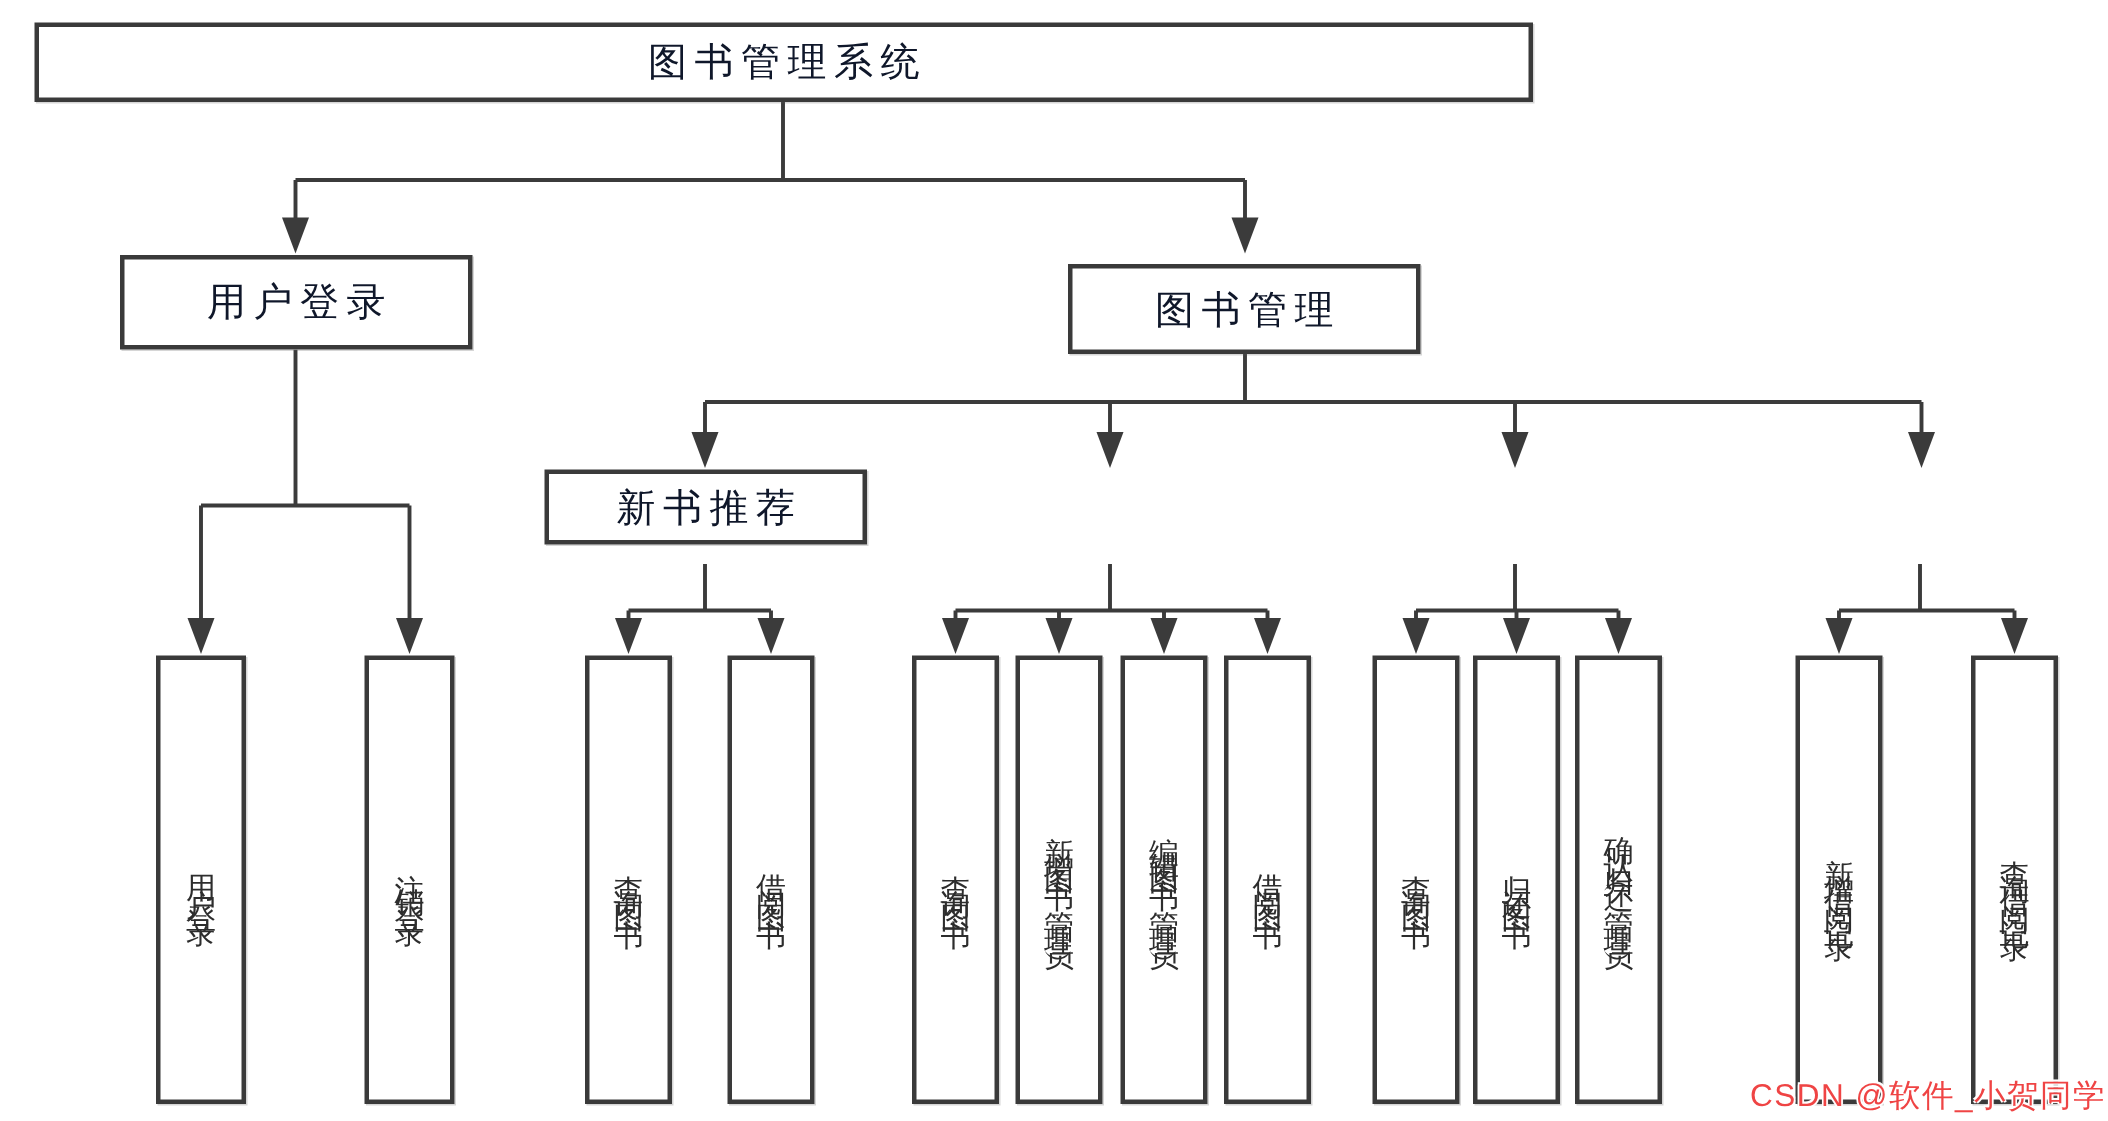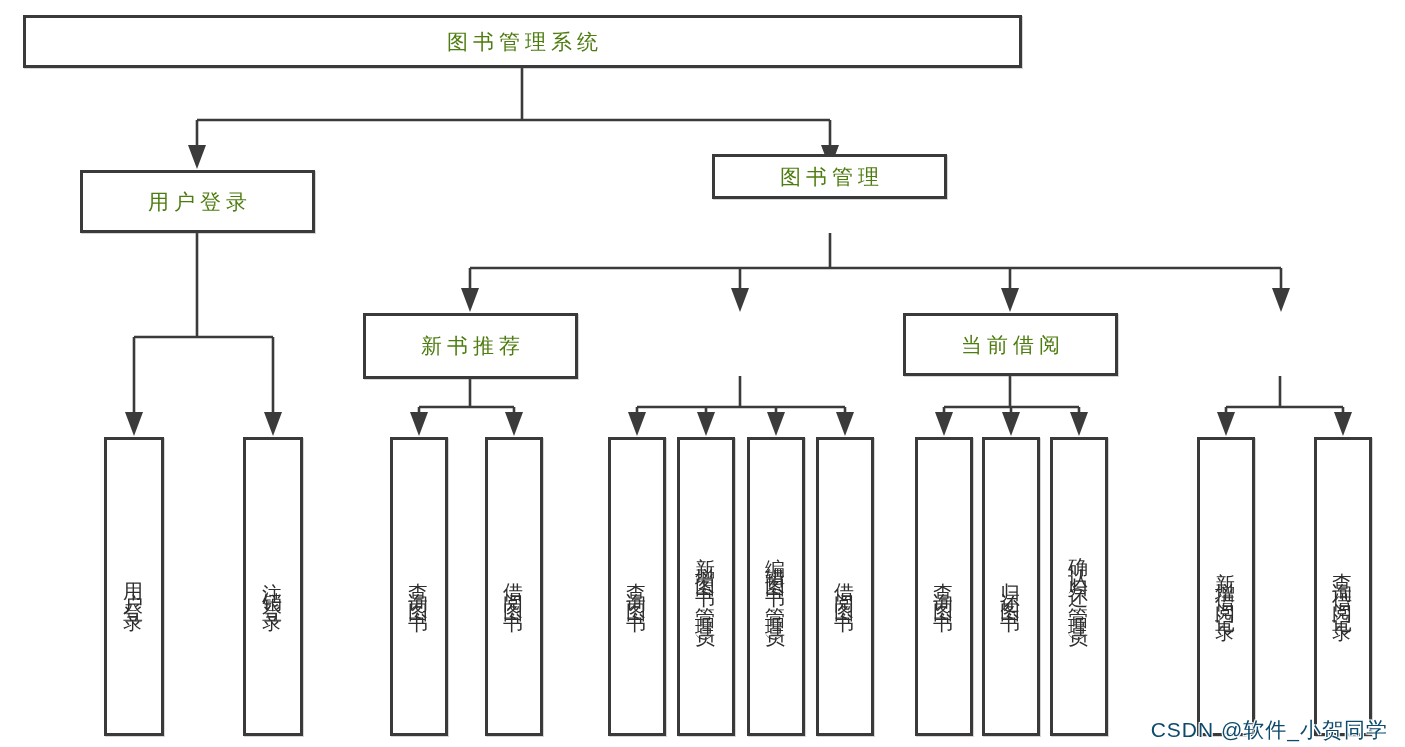--- a/index.html
+++ b/index.html
@@ -26,22 +26,22 @@
     box-sizing: border-box;
     background: #ffffff;
     border: 3px solid #3a3a3a;
     display: flex;
     align-items: center;
     justify-content: center;
     z-index: 2;
     box-shadow: 1px 1px 0 rgba(90,90,90,0.25);
   }
   .hbox span {
-    font-size: 21px;
-    color: #4d7c0f;
+    font-size: 26px;
+    color: #0f172a;
     letter-spacing: 5px;
     text-indent: 5px;
     white-space: nowrap;
     text-align: right;
   }
   .vbox {
     position: absolute;
     box-sizing: border-box;
     background: #ffffff;
     border: 3px solid #3a3a3a;
@@ -54,35 +54,35 @@
   .vbox span {
     writing-mode: vertical-rl;
     text-orientation: mixed;
     font-size: 20px;
     color: #2d2d2d;
     letter-spacing: 10px;
     white-space: nowrap;
   }
   #watermark {
     position: absolute;
-    right: 17px;
+    right: 1px;
     bottom: 3px;
     z-index: 5;
     font-size: 21px;
     letter-spacing: 1px;
-    color: #0c4a6e;
+    color: #ef4444;
     text-shadow: 0 0 2px #ffffff, 1px 1px 0 #ffffff, -1px -1px 0 #ffffff, 1px -1px 0 #ffffff, -1px 1px 0 #ffffff;
     white-space: nowrap;
   }
 
   
   #node-root            { left: 23px;   top: 15px;  width: 999px; height: 53px; }
   #node-user-login      { left: 80px;   top: 170px; width: 235px; height: 63px; }
-  #node-book-management { left: 712px;  top: 154px; width: 235px; height: 45px; }
-  #node-new-books       { left: 363px;  top: 313px; width: 215px; height: 66px; }
+  #node-book-management { left: 712px;  top: 176px; width: 235px; height: 60px; }
+  #node-new-books       { left: 363px;  top: 313px; width: 215px; height: 50px; }
   #node-book-borrowing  { left: 633px;  top: 313px; width: 215px; height: 63px; }
   #node-current-borrow  { left: 903px;  top: 313px; width: 215px; height: 63px; }
   #node-borrow-records  { left: 1173px; top: 313px; width: 215px; height: 63px; }
 
   .vbox { top: 437px; height: 299px; }
   #leaf-user-login        { left: 104px;  width: 60px; }
   #leaf-logout            { left: 243px;  width: 60px; }
   #leaf-nb-query          { left: 390px;  width: 58px; }
   #leaf-nb-borrow         { left: 485px;  width: 58px; }
   #leaf-bb-query          { left: 608px;  width: 58px; }
@@ -150,23 +150,20 @@
   <div class="hbox" id="node-user-login">
     <span>用户登录</span>
   </div>
   <div class="hbox" id="node-book-management">
     <span>图书管理</span>
   </div>
 
   <div class="hbox" id="node-new-books">
     <span>新书推荐</span>
   </div>
-  <div class="hbox" id="node-current-borrow">
-    <span>当前借阅</span>
-  </div>
 
   <div class="vbox" id="leaf-user-login">
     <span>用户登录</span>
   </div>
   <div class="vbox" id="leaf-logout">
     <span>注销登录</span>
   </div>
 
   <div class="vbox" id="leaf-nb-query">
     <span>查询图书</span>

